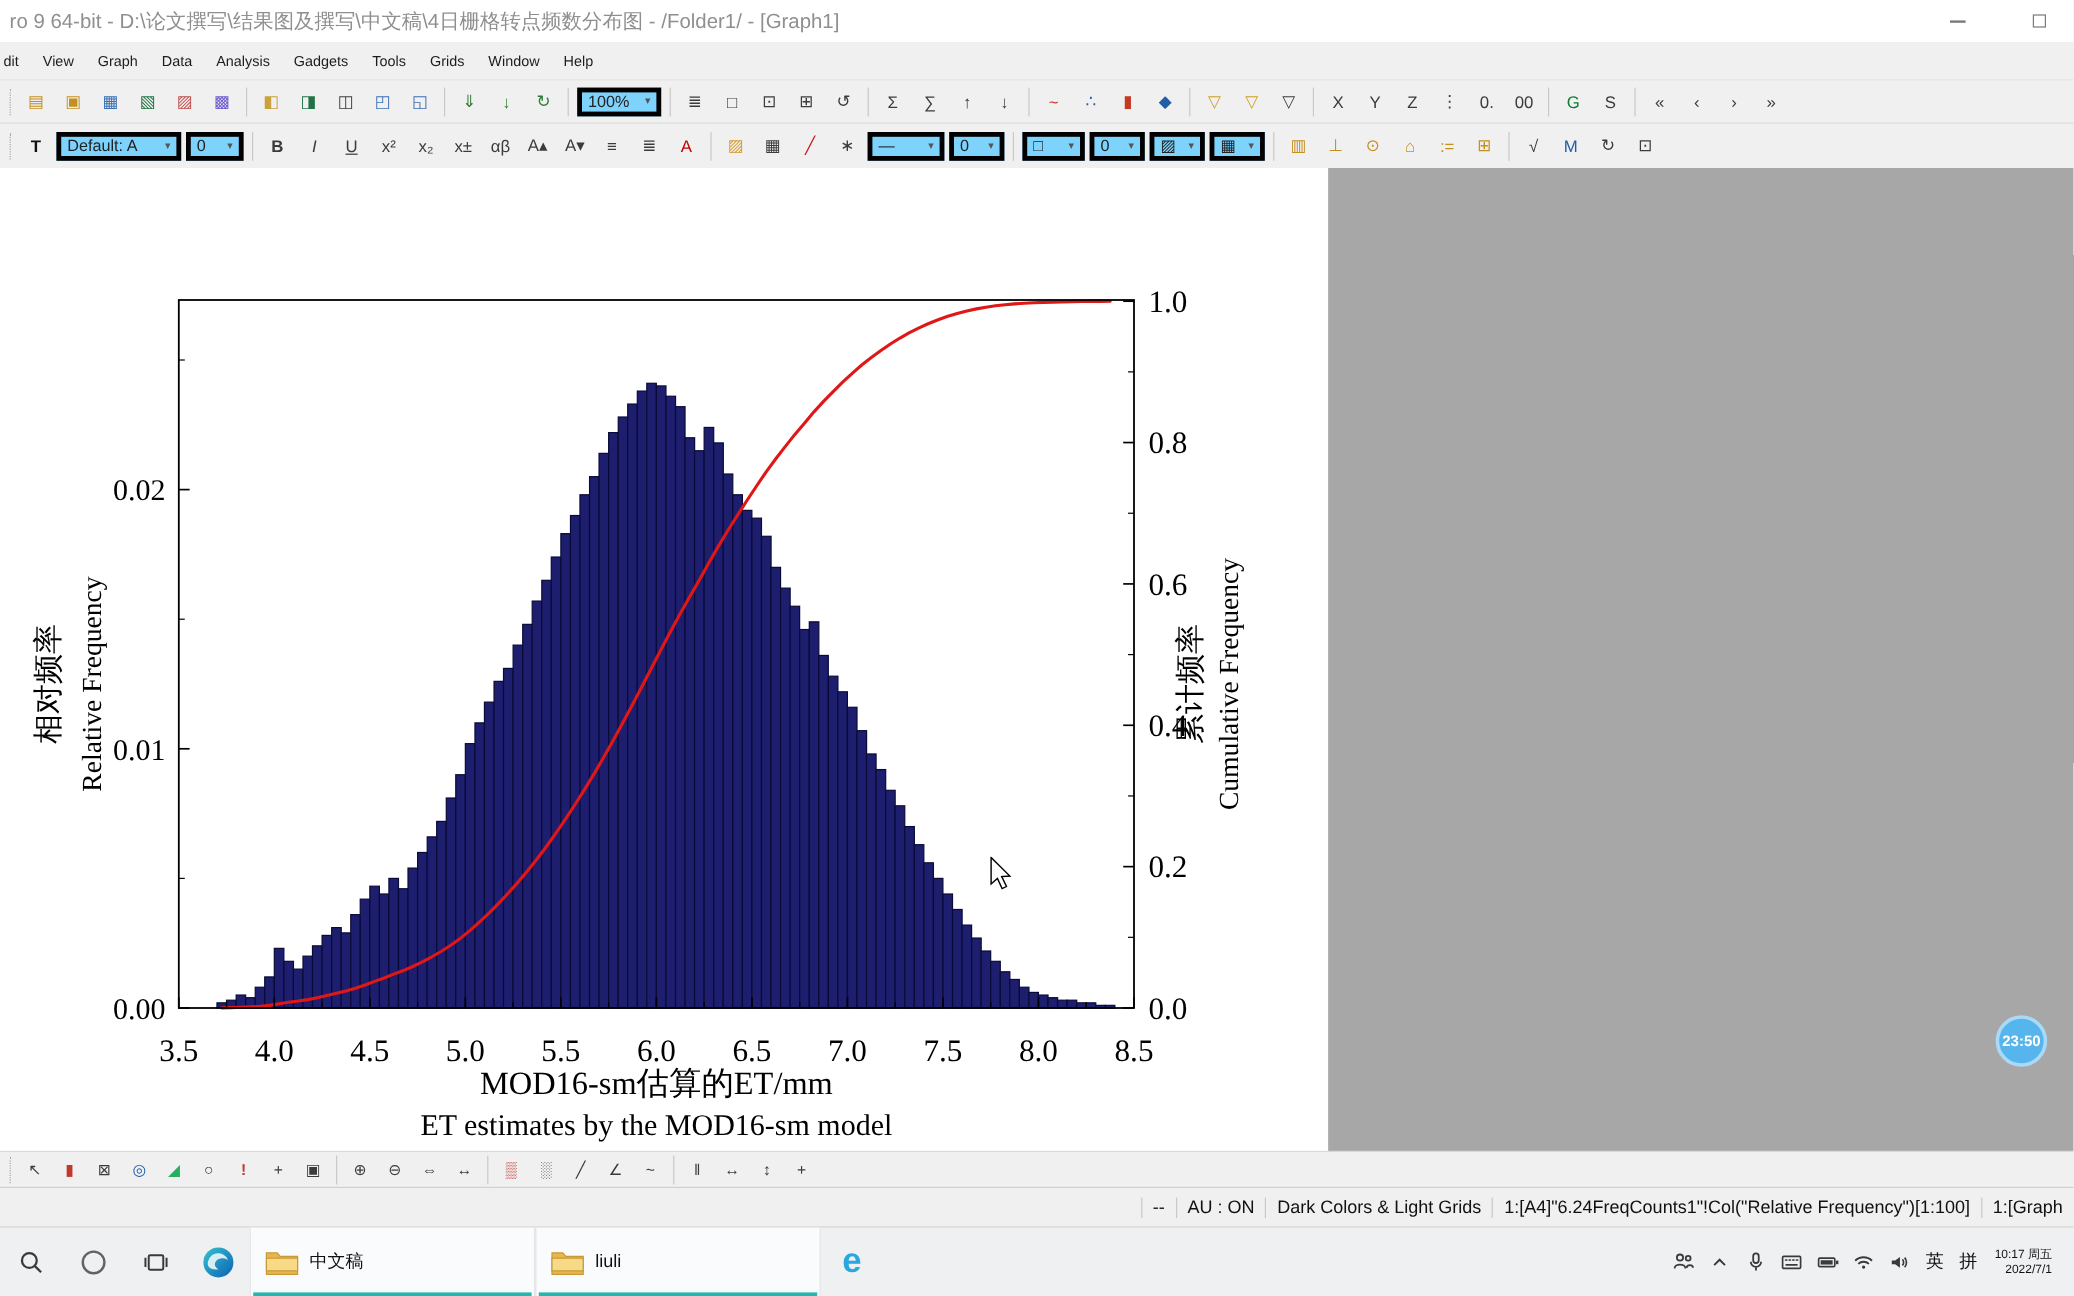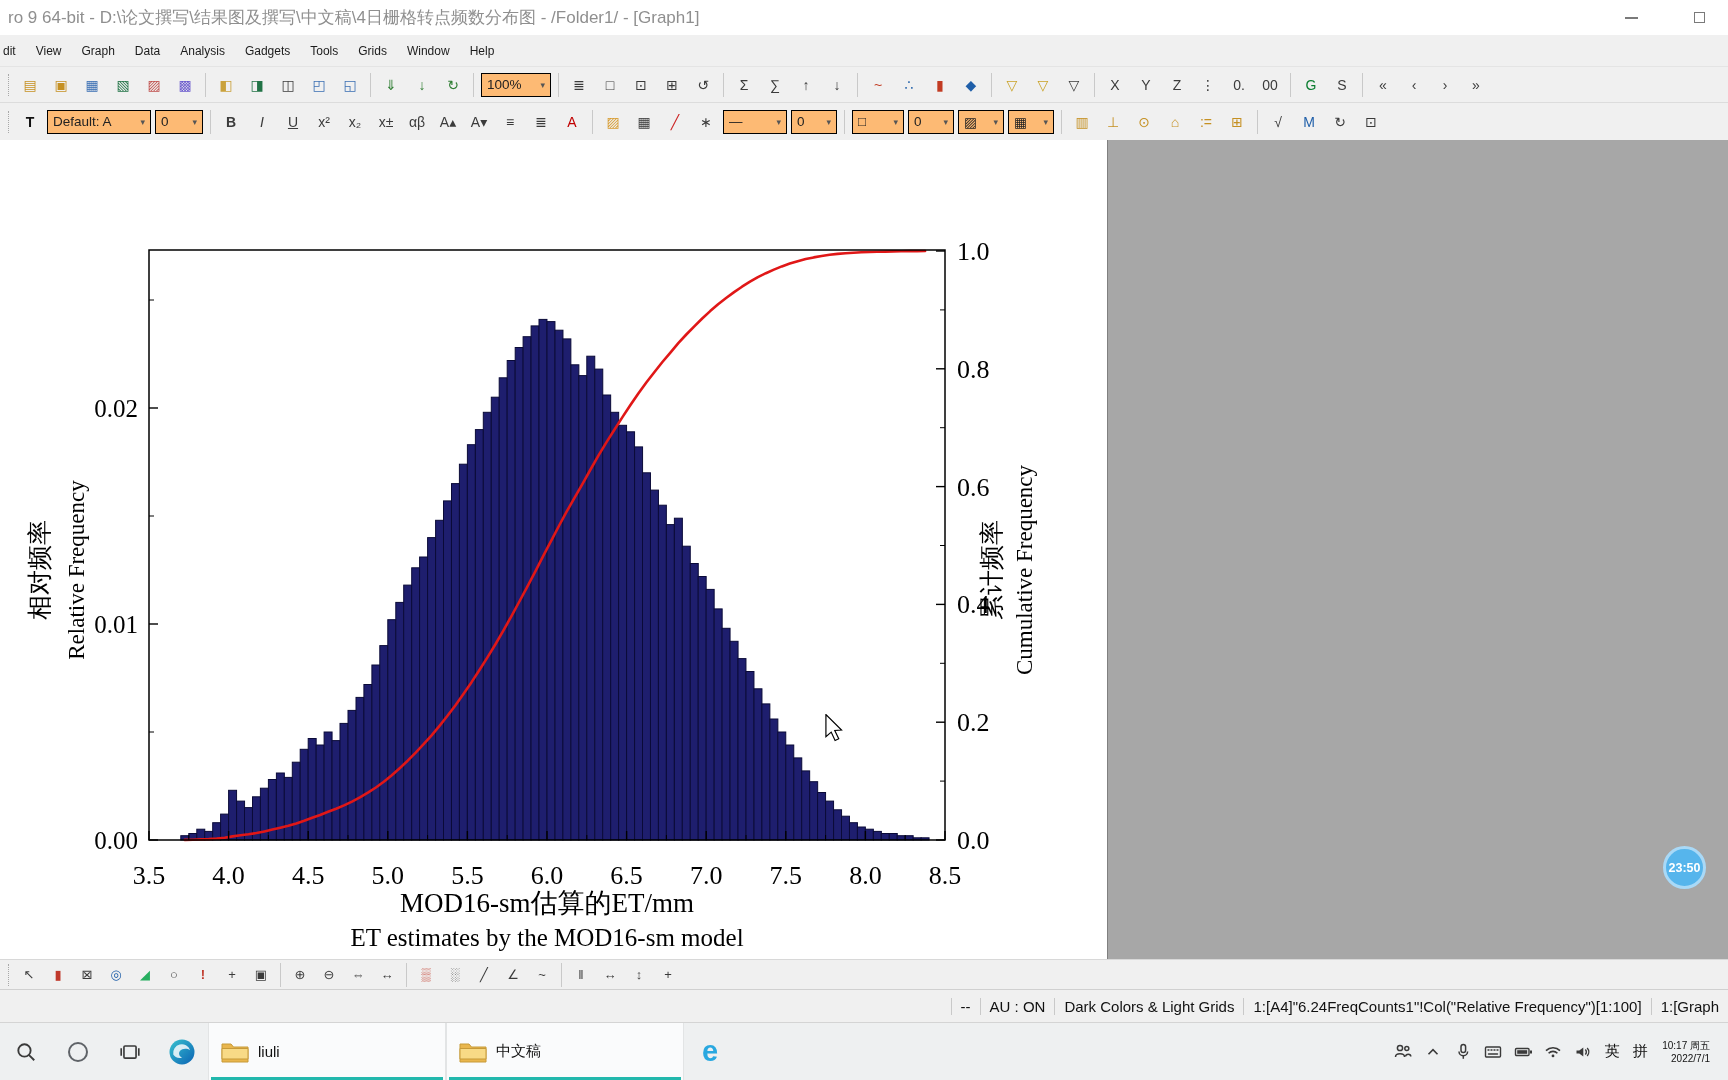--- a/index.html
+++ b/index.html
@@ -24,21 +24,21 @@
   .toolbar{display:flex;align-items:center;background:#f0f0f0;padding:0 3px;box-sizing:border-box}
   .row1{height:36px;border-top:1px solid #e4e4e4}
   .row2{height:38px;border-top:1px solid #dcdcdc}
   .tools{height:30px;border-top:1px solid #d8d8d8}
   .tb-group{display:flex;align-items:center;gap:1px}
   .tb-btn{min-width:26px;height:26px;display:flex;align-items:center;justify-content:center;
           font-size:14px;color:#3b3b3b;border-radius:2px;padding:0 2px;white-space:nowrap}
   .tools .tb-btn{height:24px;min-width:24px;font-size:13px}
   .sep{width:1px;height:24px;background:#c9c9c9;margin:0 5px}
   .handle{width:1px;height:22px;border-left:1px dotted #a8a8a8;margin:0 5px}
-  .combo{height:24px;background:#fdba74;border:1px solid #000000;display:flex;align-items:center;
+  .combo{height:24px;background:#7dd3fc;border:4px solid #000000;display:flex;align-items:center;
          font-size:13.5px;color:#222;padding:0 5px;margin:0 2px;gap:6px;box-sizing:border-box;
          justify-content:space-between;white-space:nowrap}
   .combo .caret{font-size:9px;color:#555}
 
   
   .client{display:flex;height:819px}
   .graph-page{width:1108px;height:100%;background:#fff;position:relative;
               border-right:1px solid #808080;box-sizing:border-box}
   .workspace{flex:1;height:100%;background:#a7a7a7}
   #chart{display:block}
@@ -529,28 +529,28 @@
           </defs>
         <circle cx="12" cy="12" r="10" fill="url(#egrad)"></circle>
         <path d="M5,14 a7,7 0 0 1 13.5,-3.5 c-2.5,-1.8 -6.5,-1.5 -8,0.5 c-1.8,2.2 -0.5,4.5 1.5,5.5 c-3,0.8 -6,-0.5 -7,-2.5 z" fill="rgba(255,255,255,0.82)"></path>
       </svg>
     </div>
     <div class="tb-app active">
       <svg width="28" height="22" viewBox="0 0 28 22">
         <path d="M1,3 h9 l2.5,3 H27 v15 H1 z" fill="#e9b64d" stroke="#c79a39"></path>
         <path d="M1,7.5 h26 V18 H1 z" fill="#f8da86" stroke="#c79a39"></path>
       </svg>
-      <span class="lbl">liuli</span>
+      <span class="lbl">中文稿</span>
     </div>
     <div class="tb-app active">
       <svg width="28" height="22" viewBox="0 0 28 22">
         <path d="M1,3 h9 l2.5,3 H27 v15 H1 z" fill="#e9b64d" stroke="#c79a39"></path>
         <path d="M1,7.5 h26 V18 H1 z" fill="#f8da86" stroke="#c79a39"></path>
       </svg>
-      <span class="lbl">中文稿</span>
+      <span class="lbl">liuli</span>
     </div>
     <div class="tb-iconbtn">
       <span class="ie-e">e</span>
     </div>
     <div class="tb-spacer"></div>
     <div class="tray">
       <div class="tray-btn">
         <svg width="20" height="20" viewBox="0 0 20 20" fill="none" stroke="#3a3a3a" stroke-width="1.5">
           <circle cx="7" cy="6" r="2.6"></circle>
             <path d="M2.5,15 c0,-4.2 9,-4.2 9,0"></path>

